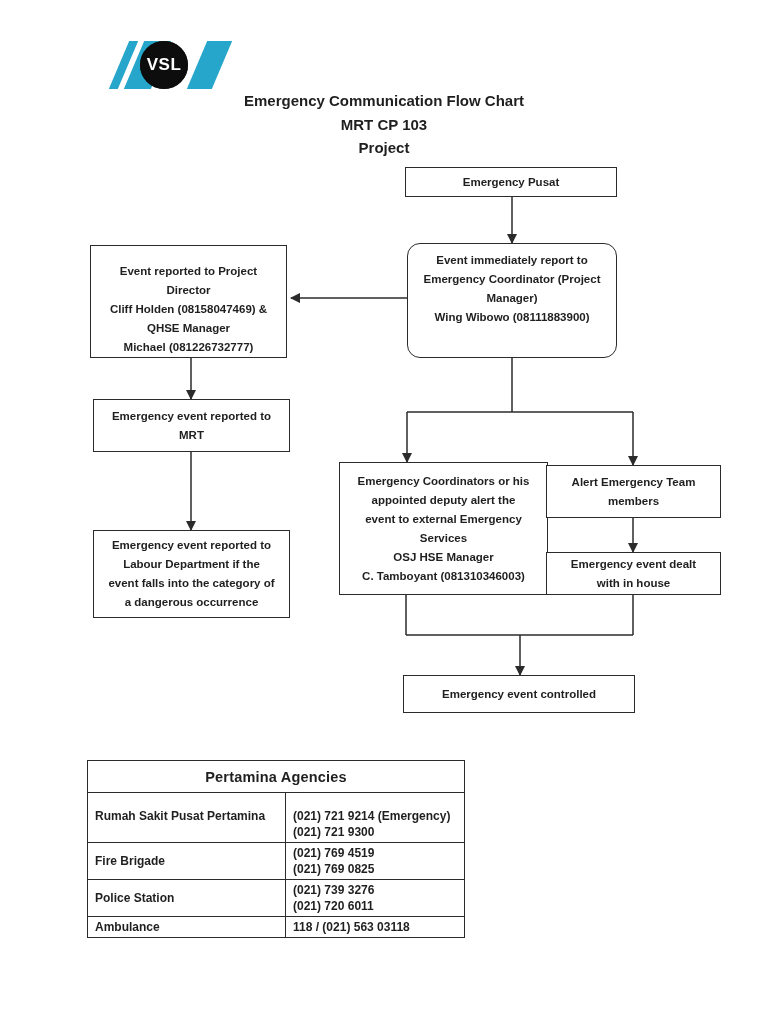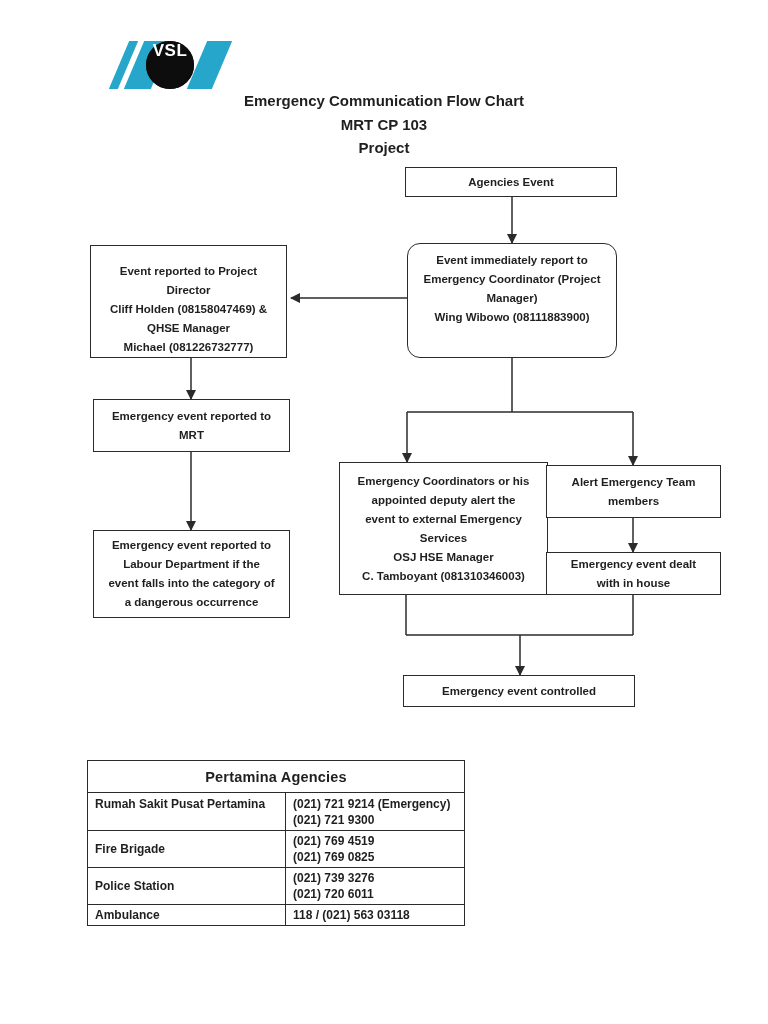--- a/index.html
+++ b/index.html
@@ -7,22 +7,22 @@
     position:relative;width:768px;height:1024px;background:#ffffff;overflow:hidden;
     font-family:"Liberation Sans","DejaVu Sans",sans-serif;color:#1f1f1f;
   }
   
   .logo{position:absolute;left:57px;top:40px;width:115px;height:50px;}
   .slash{position:absolute;top:1px;height:48px;transform:skewX(-23deg);}
   .slash1{left:62px;width:9px;}
   .slash2{left:77px;width:27px;}
   .slash3{left:140px;width:25px;}
   .logo-circle{
-    position:absolute;left:89px;top:1px;width:48px;height:48px;border-radius:50%;
-    background:#0d0d0d;display:flex;align-items:flex-start;justify-content:center;z-index:2;
+    position:absolute;left:83px;top:1px;width:48px;height:48px;border-radius:50%;
+    background:#0d0d0d;display:flex;align-items:center;justify-content:center;z-index:2;
     box-shadow:inset 0 0 0 2px #0d0d0d;
   }
   .logo-circle span{color:#ffffff;font-weight:700;font-size:17px;letter-spacing:.5px;}
   
   .title-block{position:absolute;left:0;top:89px;width:768px;text-align:center;
     font-weight:700;font-size:15px;line-height:23.5px;}
   
   .node{
     position:absolute;border:1.5px solid #2b2b2b;background:#ffffff;box-sizing:border-box;
     display:flex;align-items:center;justify-content:center;text-align:center;
@@ -30,32 +30,32 @@
   }
   .node .txt{white-space:pre-line;width:100%;}
   .n-emergency-event{left:405px;top:167px;width:212px;height:30px;}
   .n-immediate-report{left:407px;top:243px;width:210px;height:115px;align-items:flex-start;padding-top:7px;border-radius:13px;}
   .n-project-director{left:90px;top:245px;width:197px;height:113px;align-items:flex-end;}
   .n-mrt{left:93px;top:399px;width:197px;height:53px;}
   .n-labour{left:93px;top:530px;width:197px;height:88px;}
   .n-external{left:302px;top:462px;width:209px;height:133px;margin-left:37px;}
   .n-alert-team{left:546px;top:465px;width:175px;height:53px;}
   .n-dealt{left:546px;top:552px;width:175px;height:43px;}
-  .n-controlled{left:403px;top:675px;width:232px;height:32px;}
+  .n-controlled{left:403px;top:675px;width:232px;height:38px;}
   .connectors{position:absolute;left:0;top:0;z-index:0;pointer-events:none;}
   
   .agencies{
     position:absolute;left:87px;top:760px;width:378px;border-collapse:collapse;
     font-weight:700;font-size:12px;table-layout:fixed;
   }
   .agencies th,.agencies td{border:1.7px solid #2b2b2b;box-sizing:border-box;}
   .agencies th{font-size:14.5px;font-weight:700;height:32px;text-align:center;letter-spacing:.2px;}
   .agencies td{padding:2px 7px;line-height:16px;vertical-align:middle;}
   .agencies td.phones{white-space:pre-line;}
-  .agencies tr.top-row td{vertical-align:top;padding-top:3px;}
+  .agencies tr.top-row td{vertical-align:top;padding-top:15px;}
   .col-agency{width:198px;}
 </style>
 </head>
 <body>
 
 <div class="page">
 
   <div class="logo">
     <div class="slash slash1" style="background:#27A6CB"></div>
     <div class="slash slash2" style="background:#27A6CB"></div>
@@ -88,21 +88,21 @@
       <path d="M191,452 V530" marker-end="url(#ah)"></path>
       <path d="M633,518 V552" marker-end="url(#ah)"></path>
       <path d="M406,595 V635"></path>
       <path d="M633,595 V635"></path>
       <path d="M406,635 H633"></path>
       <path d="M520,635 V675" marker-end="url(#ah)"></path>
     </g>
   </svg>
 
   <div class="node n-emergency-event">
-    <div class="txt">Agencies Event</div>
+    <div class="txt">Emergency Pusat</div>
   </div>
 
   <div class="node n-immediate-report">
     <div class="txt">Event immediately report to
 Emergency Coordinator (Project
 Manager)
 Wing Wibowo (08111883900)</div>
   </div>
 
   <div class="node n-project-director">

